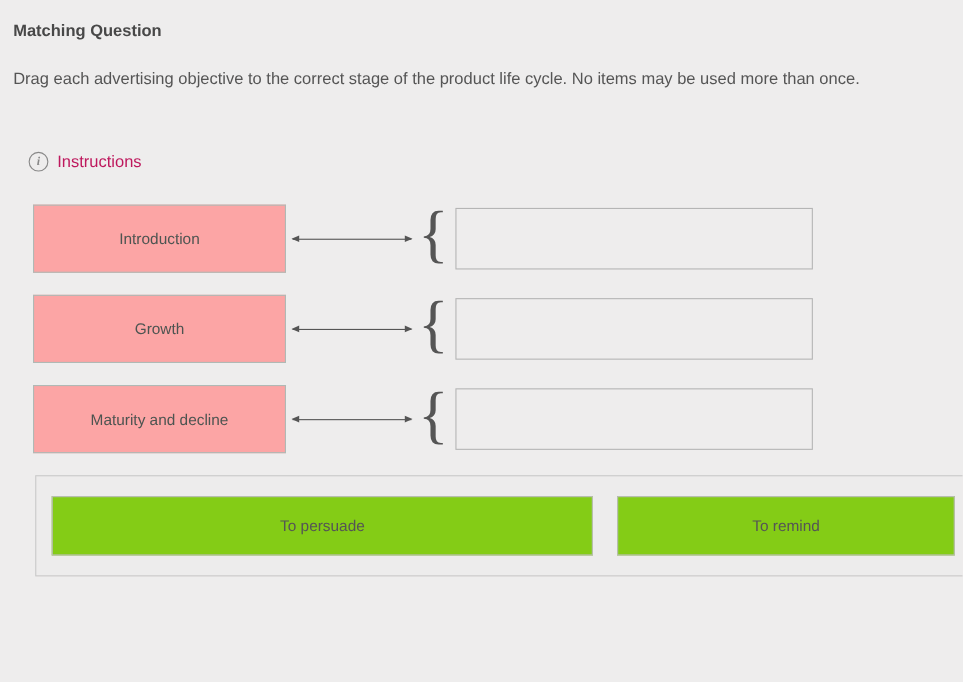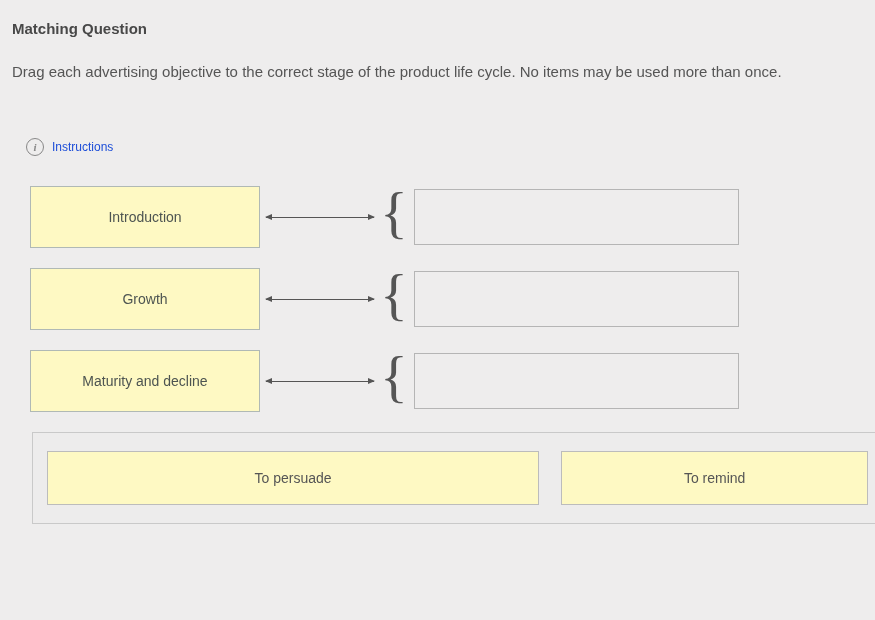--- a/index.html
+++ b/index.html
@@ -45,36 +45,36 @@
       display: inline-flex;
       align-items: center;
       justify-content: center;
       font-size: 11px;
       color: #888;
       font-style: italic;
       font-family: Georgia, serif;
       font-weight: bold;
     }
     .instructions-label {
-      font-size: 12px;
-      color: #1d4ed8;
+      font-size: 15px;
+      color: #be185d;
     }
     .matching-area {
       margin-bottom: 16px;
     }
     .match-row {
       display: flex;
       align-items: center;
       margin-bottom: 20px;
       height: 62px;
     }
     .stage-box {
       width: 230px;
       height: 62px;
-      background: #fef9c3;
+      background: #fca5a5;
       border: 1px solid #b0b9b5;
       display: flex;
       align-items: center;
       justify-content: center;
       font-size: 14px;
       color: #4d5451;
       margin-left: 18px;
     }
     .connector {
       width: 108px;
@@ -130,21 +130,21 @@
     .pool-row {
       display: flex;
       gap: 22px;
       margin-bottom: 20px;
     }
     .pool-row:last-child {
       margin-bottom: 0;
     }
     .draggable-item {
       height: 54px;
-      background: #fef9c3;
+      background: #84cc16;
       border: 1px solid #bcbcbc;
       display: flex;
       align-items: center;
       justify-content: center;
       font-size: 14px;
       color: #555;
       cursor: grab;
     }
     .item-wide {
       width: 520px;

